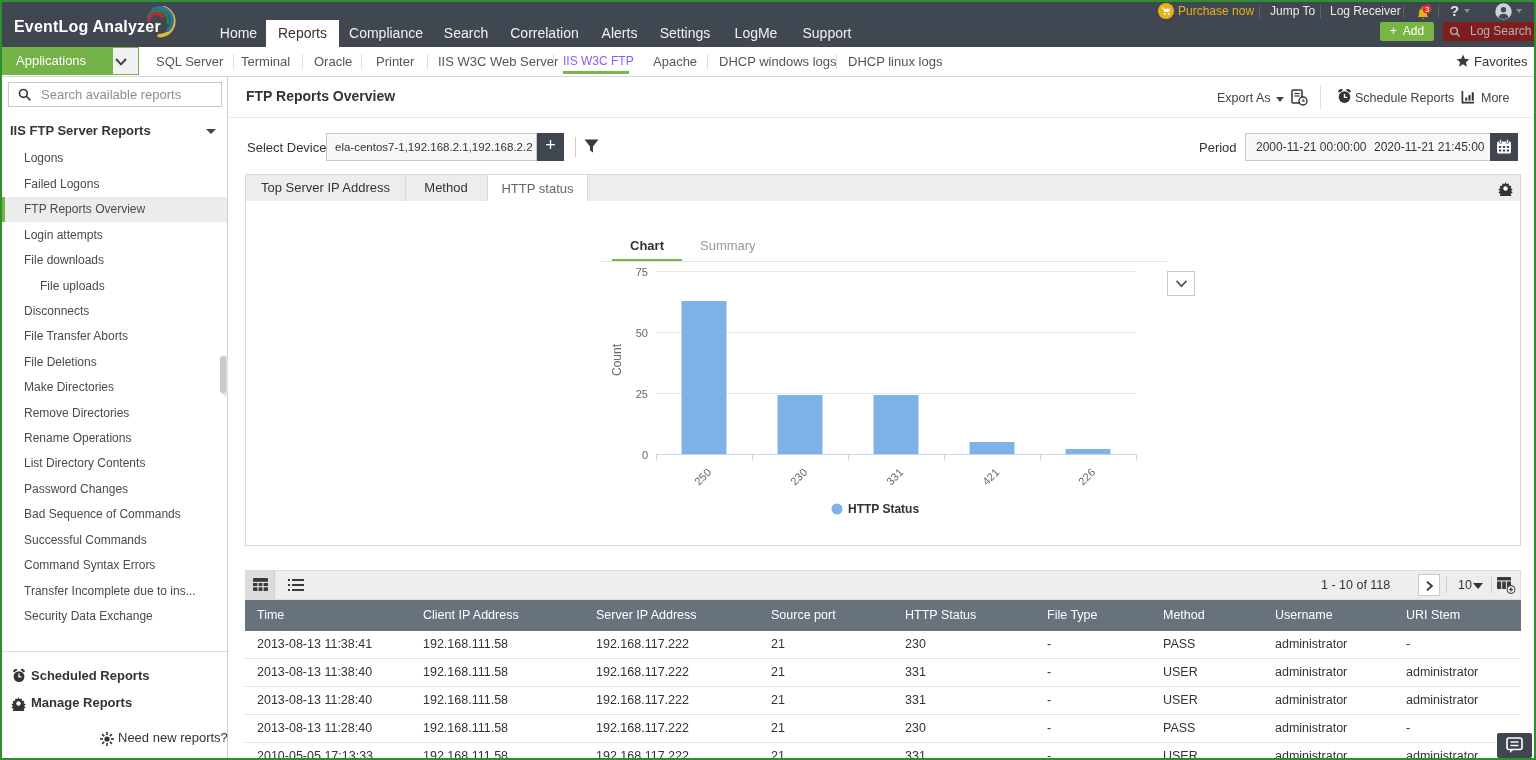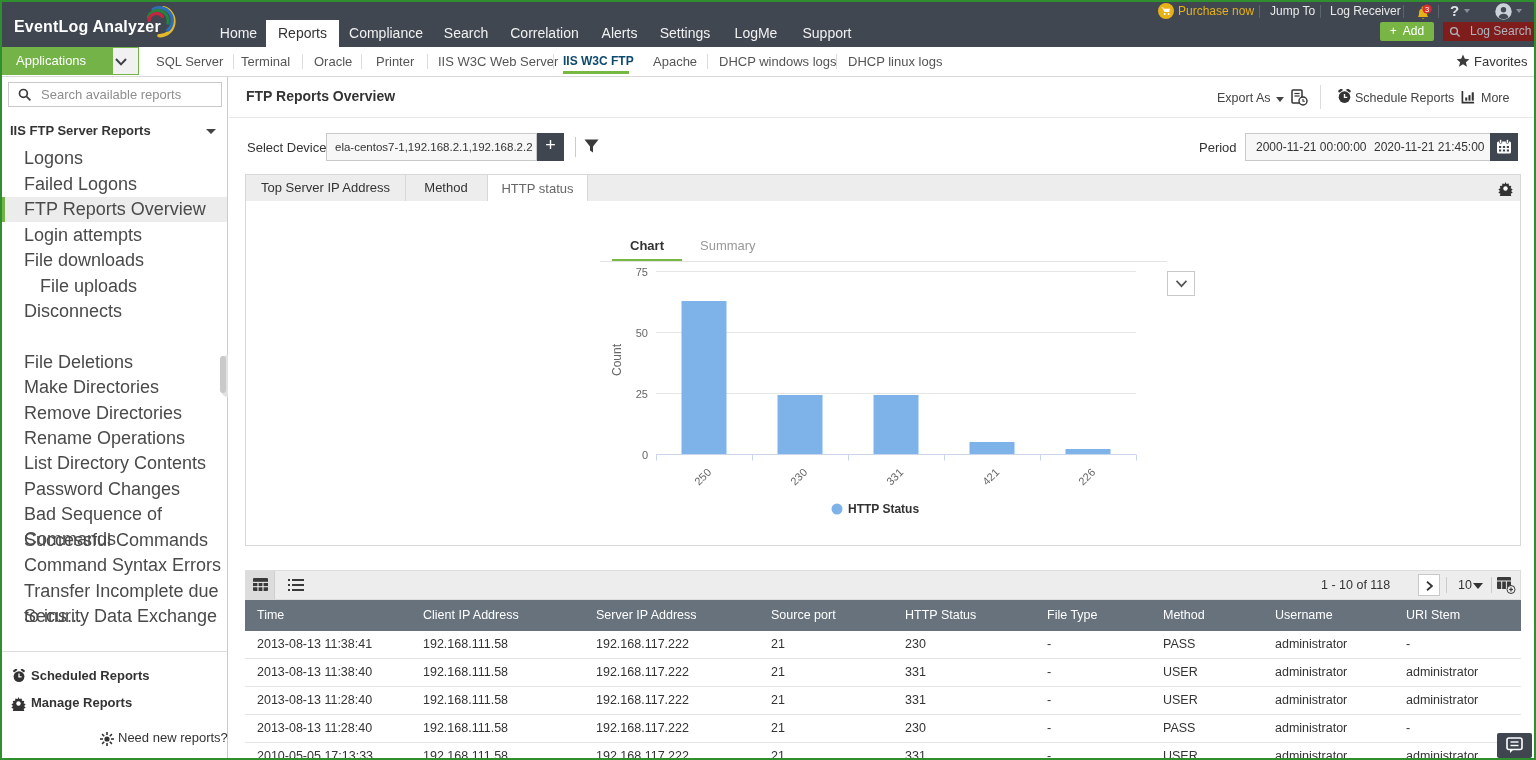--- a/index.html
+++ b/index.html
@@ -17,30 +17,30 @@
 .tr-sep { position:absolute; top:5px; height:13px; width:1px; background:#5c646e; }
 #addbtn { position:absolute; left:1380px; top:22px; width:54px; height:19px; background:#79b544; border-radius:2px; color:#fff; font-size:12px; text-align:center; line-height:19px; }
 #logsearch { position:absolute; left:1443px; top:22px; width:91px; height:19px; background:#7f1d1d; color:#aeb4bc; font-size:12px; line-height:19px; padding-left:27px; white-space:nowrap; }
 
 #appbar { position:absolute; left:0; top:47px; width:1536px; height:30px; background:#fff; border-bottom:1px solid #d8d8d8; }
 #appbtn { position:absolute; left:2px; top:0px; width:137px; height:28px; border:1px solid #74b347; background:#74b347; }
 #appbtn .lbl { position:absolute; left:13px; top:0; line-height:26px; color:#fff; font-size:13px; }
 #appbtn .car { position:absolute; right:0; top:0; width:26px; height:26px; background:#f1f1f1; border-left:1px solid #74b347; }
 .atab { position:absolute; top:0; height:29px; line-height:29px; font-size:13px; color:#555; }
 .atab-sep { position:absolute; top:7px; height:15px; width:1px; background:#ddd; }
-#atab-active { position:absolute; top:0; height:27px; line-height:29px; font-size:12px; color:#0c4a6e; font-weight:700; border-bottom:3px solid #76b843; text-align:center; white-space:nowrap; }
+#atab-active { position:absolute; top:0; height:27px; line-height:29px; font-size:12px; color:#8b5cf6; font-weight:400; border-bottom:3px solid #76b843; text-align:center; white-space:nowrap; }
 #favorites { position:absolute; left:1474px; top:0; height:29px; line-height:29px; font-size:13px; color:#333; }
 #favstar { position:absolute; left:1456px; top:7px; }
 
 #sidebar { position:absolute; left:0; top:77px; width:228px; height:683px; background:#fff; border-right:1px solid #ccc; }
 #sb-search { position:absolute; left:8px; top:5px; width:214px; height:25px; border:1px solid #c9c9c9; background:#fff; }
 #sb-search .ph { position:absolute; left:32px; top:0; line-height:23px; color:#8e8e8e; font-size:13px; }
 #sb-head { position:absolute; left:10px; top:46px; font-size:13px; font-weight:700; color:#333; }
 #sb-caret { position:absolute; left:206px; top:52px; width:0; height:0; border-left:5px solid transparent; border-right:5px solid transparent; border-top:5px solid #444; }
-.sb-item { position:absolute; left:0; width:227px; height:25px; line-height:25px; padding-left:24px; font-size:18px; color:#4a4a4a; }
+.sb-item { position:absolute; left:0; width:227px; height:25px; line-height:25px; padding-left:24px; font-size:12px; color:#4a4a4a; }
 .sb-sel { background:#ececec; border-left:5px solid #74b347; padding-left:19px; }
 #sb-div { position:absolute; left:0px; top:574px; width:227px; height:1px; background:#ddd; }
 .sb-bold { position:absolute; left:31px; font-size:13px; font-weight:700; color:#333; }
 #neednew { position:absolute; left:118px; top:653px; font-size:13px; color:#333; white-space:nowrap; }
 #sb-scroll { position:absolute; left:220px; top:279px; width:6px; height:37px; background:#c9c9c9; border-radius:3px; }
 #sb-handle { position:absolute; left:221px; top:278px; width:7px; height:42px; background:#e2e2e2; border-radius:7px 0 0 7px; }
 
 #main { position:absolute; left:229px; top:77px; width:1307px; height:683px; background:#fff; }
 #title { position:absolute; left:17px; top:11px; font-size:14px; font-weight:700; color:#333; }
 .mtool { position:absolute; top:14px; font-size:12.5px; color:#444; white-space:nowrap; }
@@ -176,20 +176,21 @@
   </div>
   <div id="sb-head">IIS FTP Server Reports</div>
   <div id="sb-caret"></div>
   <div class="sb-item" style="top:69px;">Logons</div>
   <div class="sb-item" style="top:95px;">Failed Logons</div>
   <div class="sb-item sb-sel" style="top:120px;">FTP Reports Overview</div>
   <div class="sb-item" style="top:146px;">Login attempts</div>
   <div class="sb-item" style="top:171px;">File downloads</div>
   <div class="sb-item" style="top:197px;padding-left:40px;">File uploads</div>
   <div class="sb-item" style="top:222px;">Disconnects</div>
+  <div class="sb-item" style="top:247px;">File Transfer Aborts</div>
   <div class="sb-item" style="top:273px;">File Deletions</div>
   <div class="sb-item" style="top:298px;">Make Directories</div>
   <div class="sb-item" style="top:324px;">Remove Directories</div>
   <div class="sb-item" style="top:349px;">Rename Operations</div>
   <div class="sb-item" style="top:374px;">List Directory Contents</div>
   <div class="sb-item" style="top:400px;">Password Changes</div>
   <div class="sb-item" style="top:425px;">Bad Sequence of Commands</div>
   <div class="sb-item" style="top:451px;">Successful Commands</div>
   <div class="sb-item" style="top:476px;">Command Syntax Errors</div>
   <div class="sb-item" style="top:502px;">Transfer Incomplete due to ins...</div>

